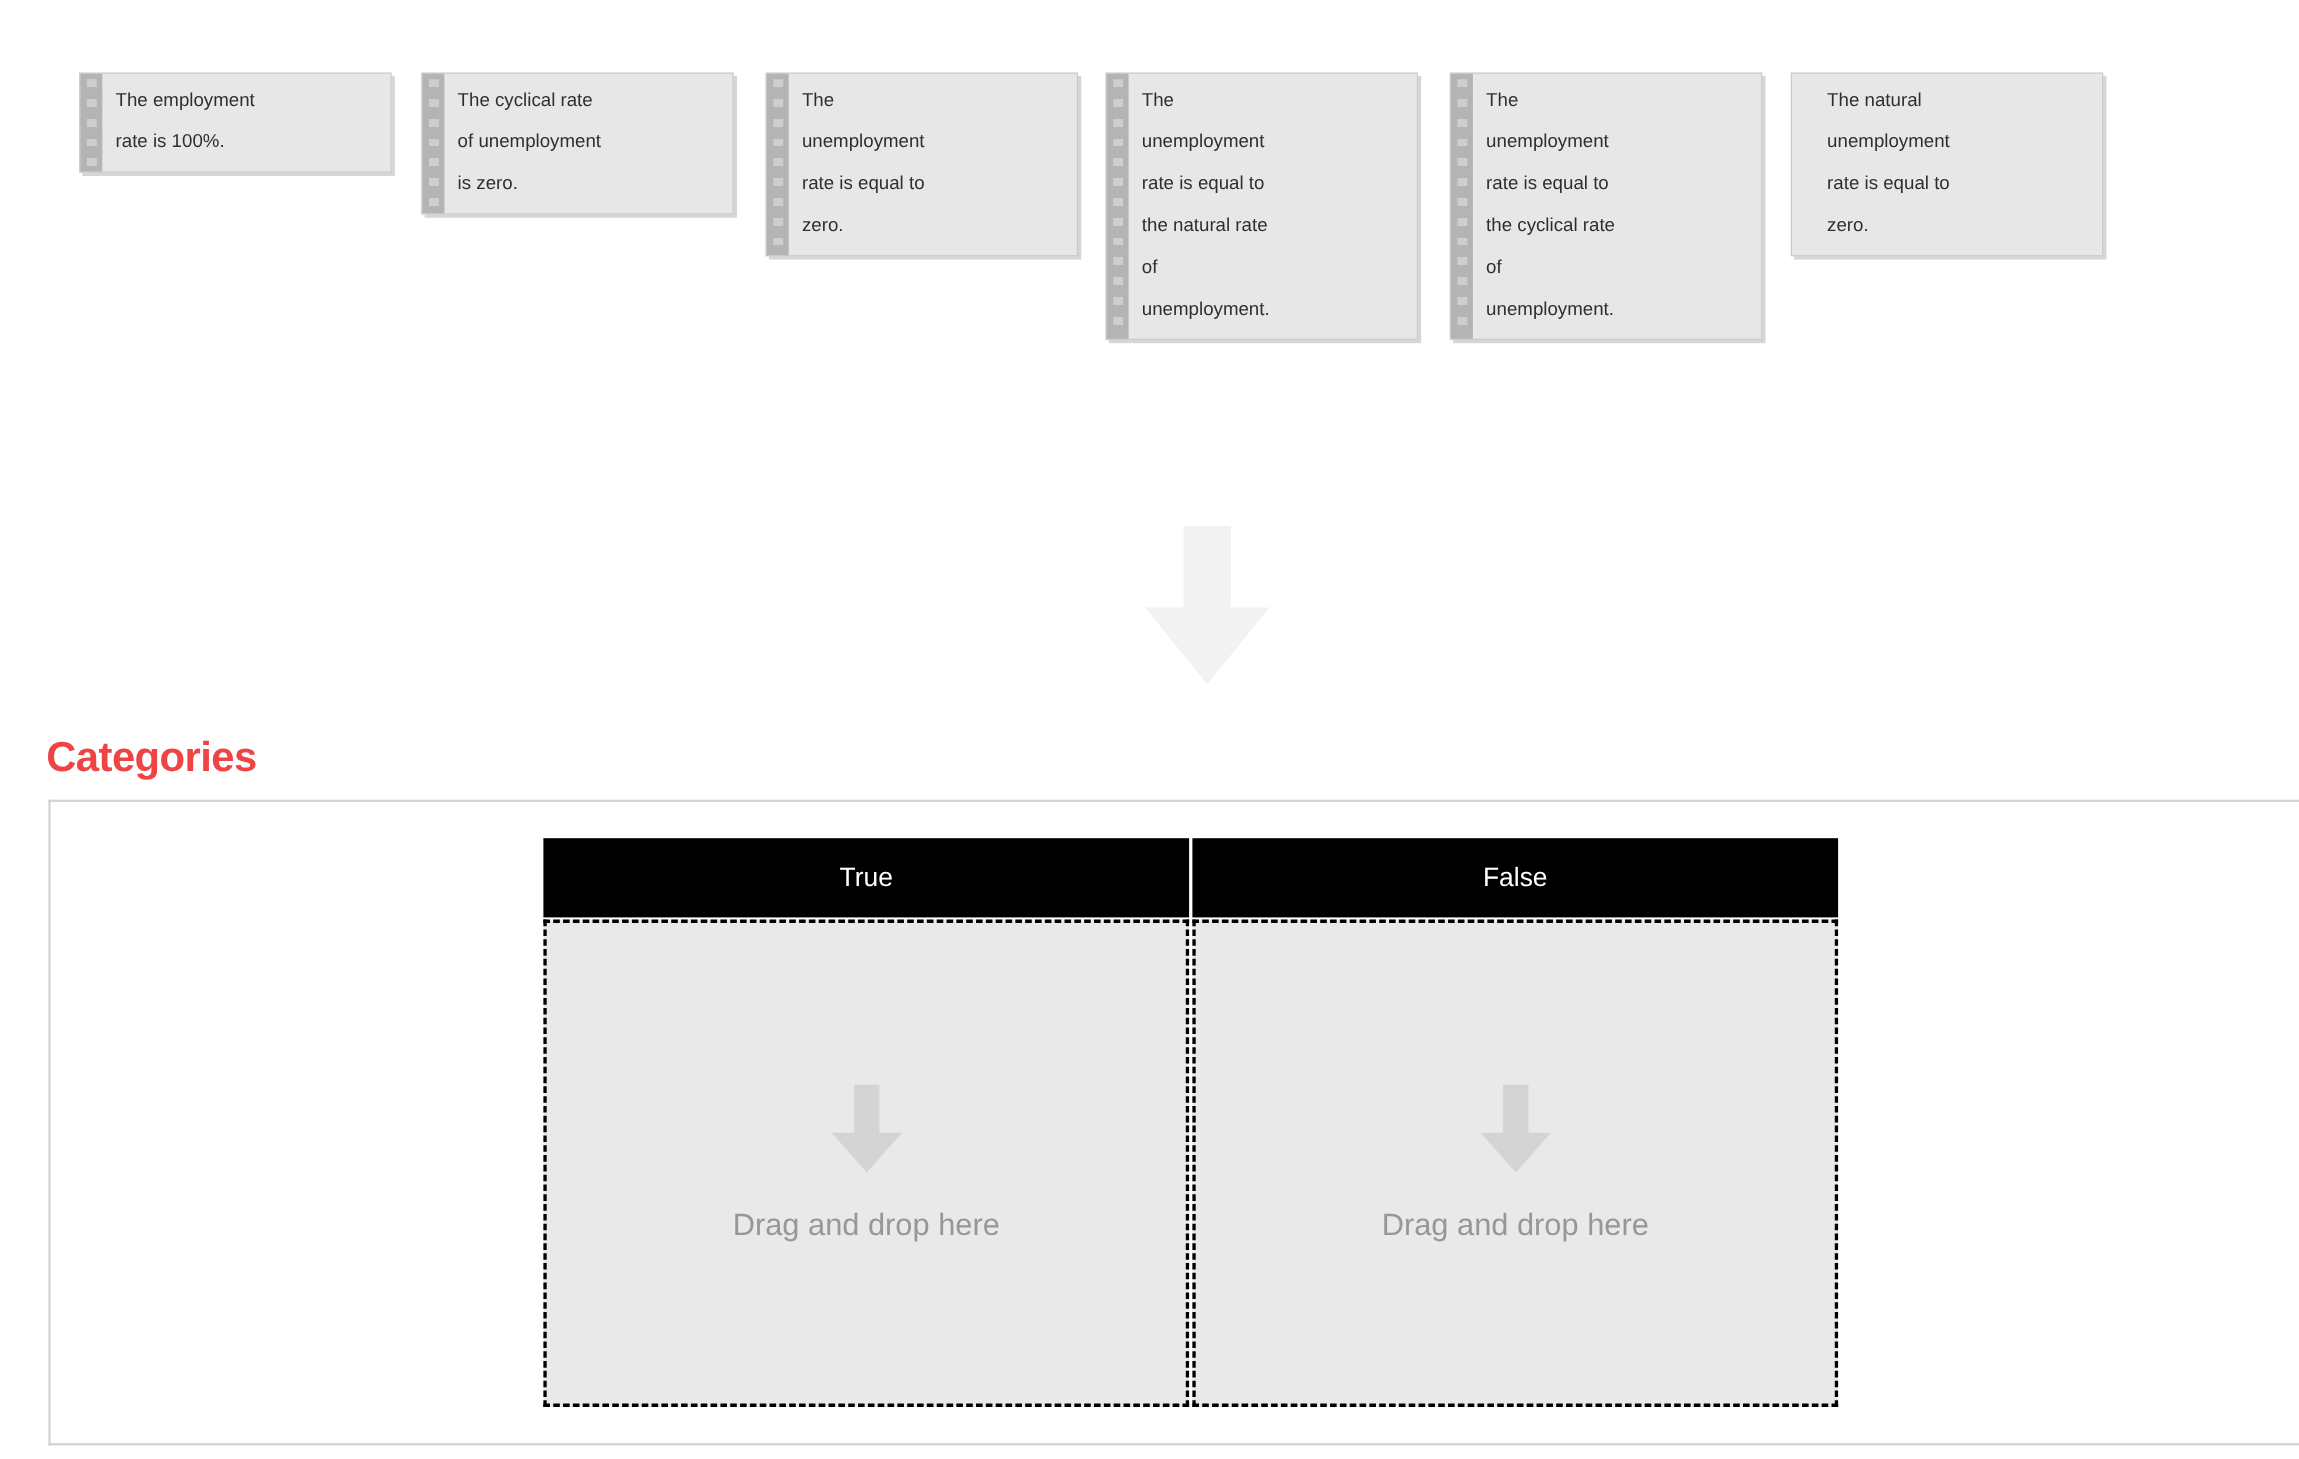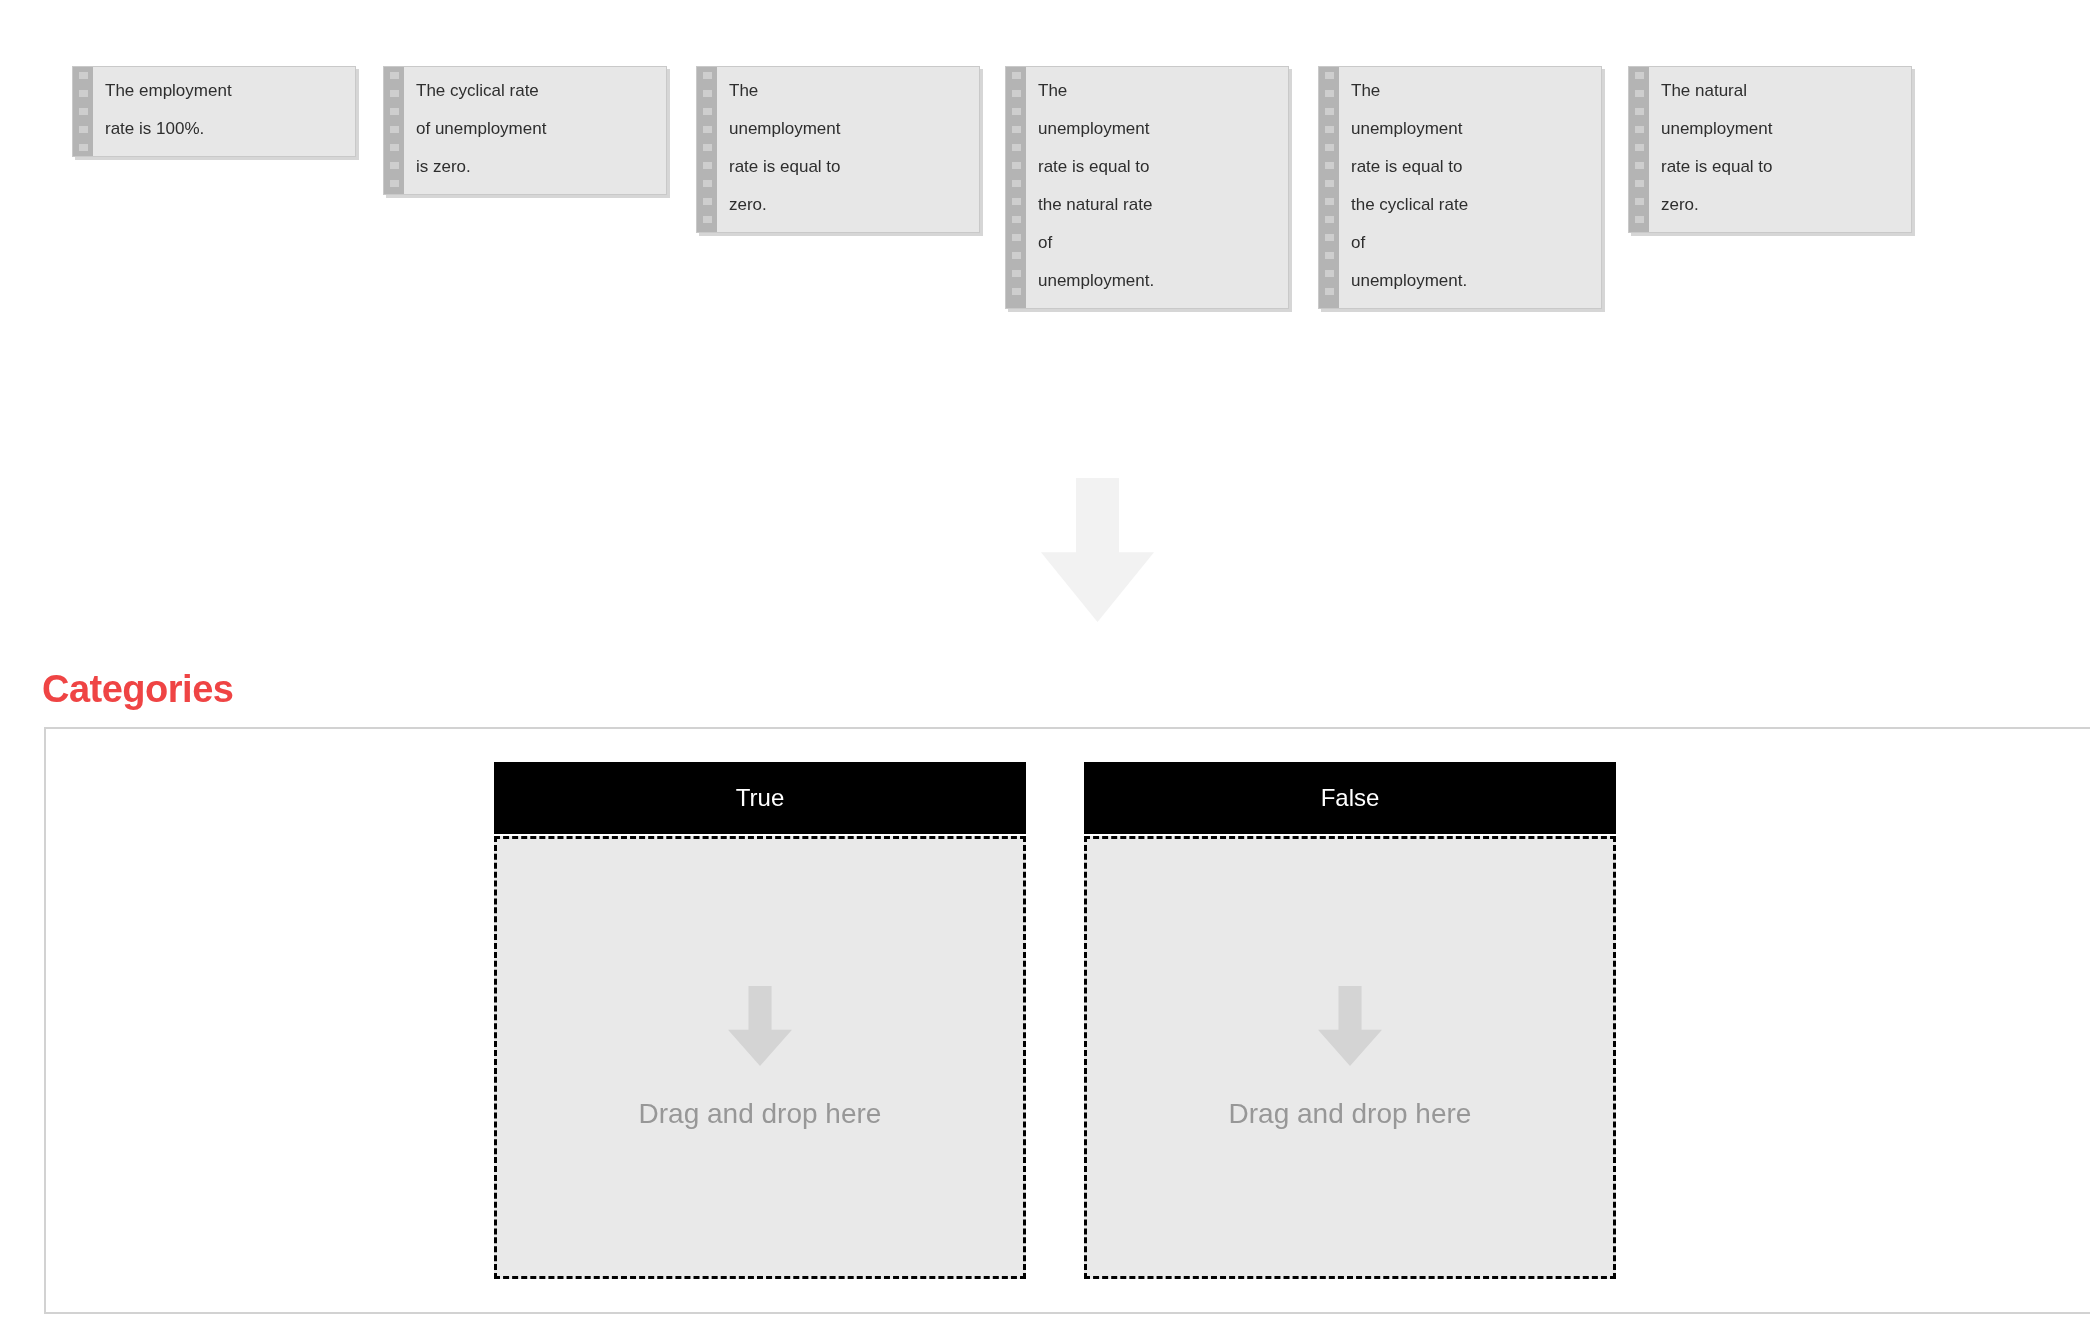--- a/index.html
+++ b/index.html
@@ -40,21 +40,21 @@
     font-size: 17px;
     line-height: 38px;
     color: #2e2e2e;
     white-space: pre-line;
   }
   .card1 { left: 72px; }
   .card2 { left: 383px; }
   .card3 { left: 696px; }
   .card4 { left: 1005px; }
   .card5 { left: 1318px; }
-  .card6 { left: 1628px; }
+  .card6 { left: 1628px; align-items: center; }
 
   
   .big-arrow {
     position: absolute;
     left: 1041px; top: 478px;
     width: 113px; height: 144px;
   }
   .big-arrow svg { display: block; width: 100%; height: 100%; }
 
   
@@ -73,21 +73,21 @@
     box-sizing: border-box;
     border-top: 2px solid #d2d2d2;
     border-left: 2px solid #d2d2d2;
     border-bottom: 2px solid #d2d2d2;
     background: #ffffff;
   }
 
   .category-col {
     position: absolute;
     top: 762px;
-    width: 532px;
+    width: 587px;
   }
   .col-true  { left: 494px; }
   .col-false { left: 1084px; }
 
   .col-header {
     height: 72px;
     background: #000000;
     color: #ffffff;
     font-size: 24px;
     display: flex;

